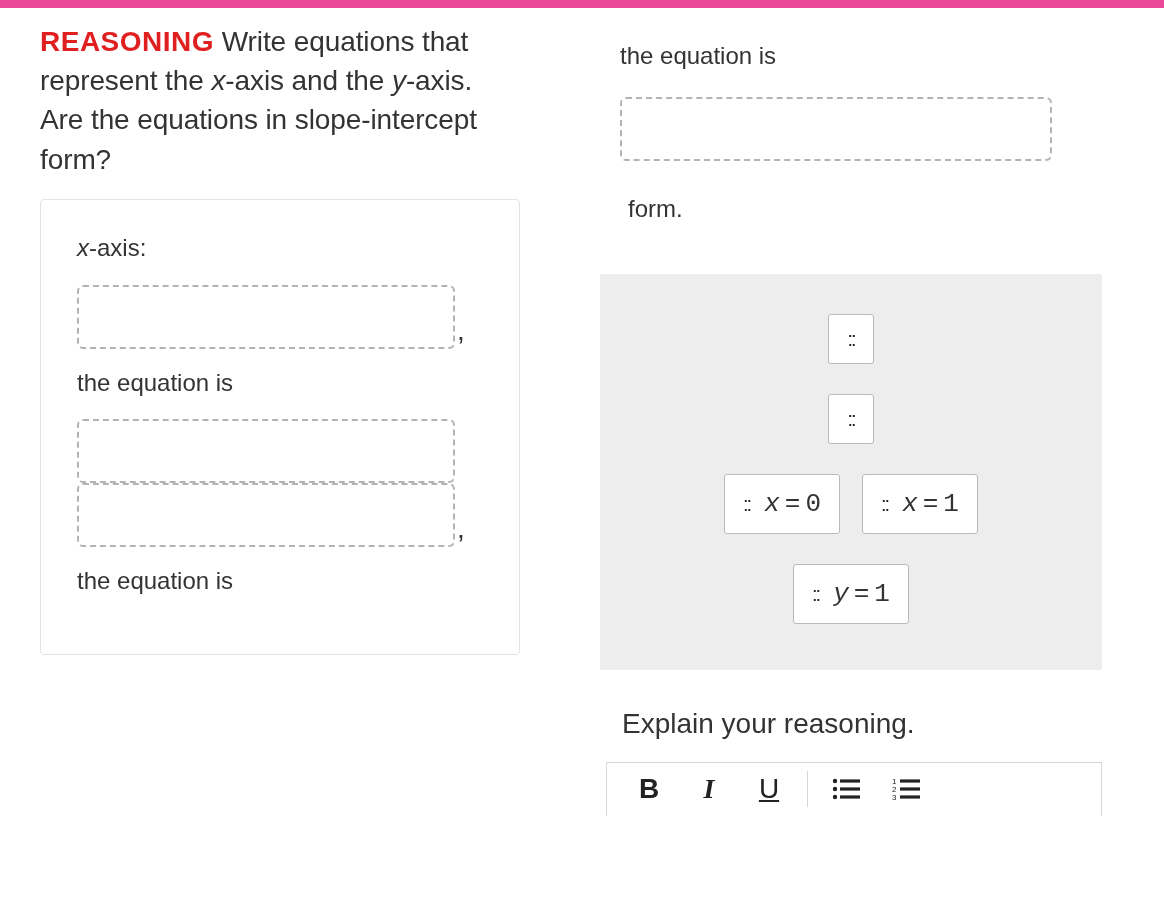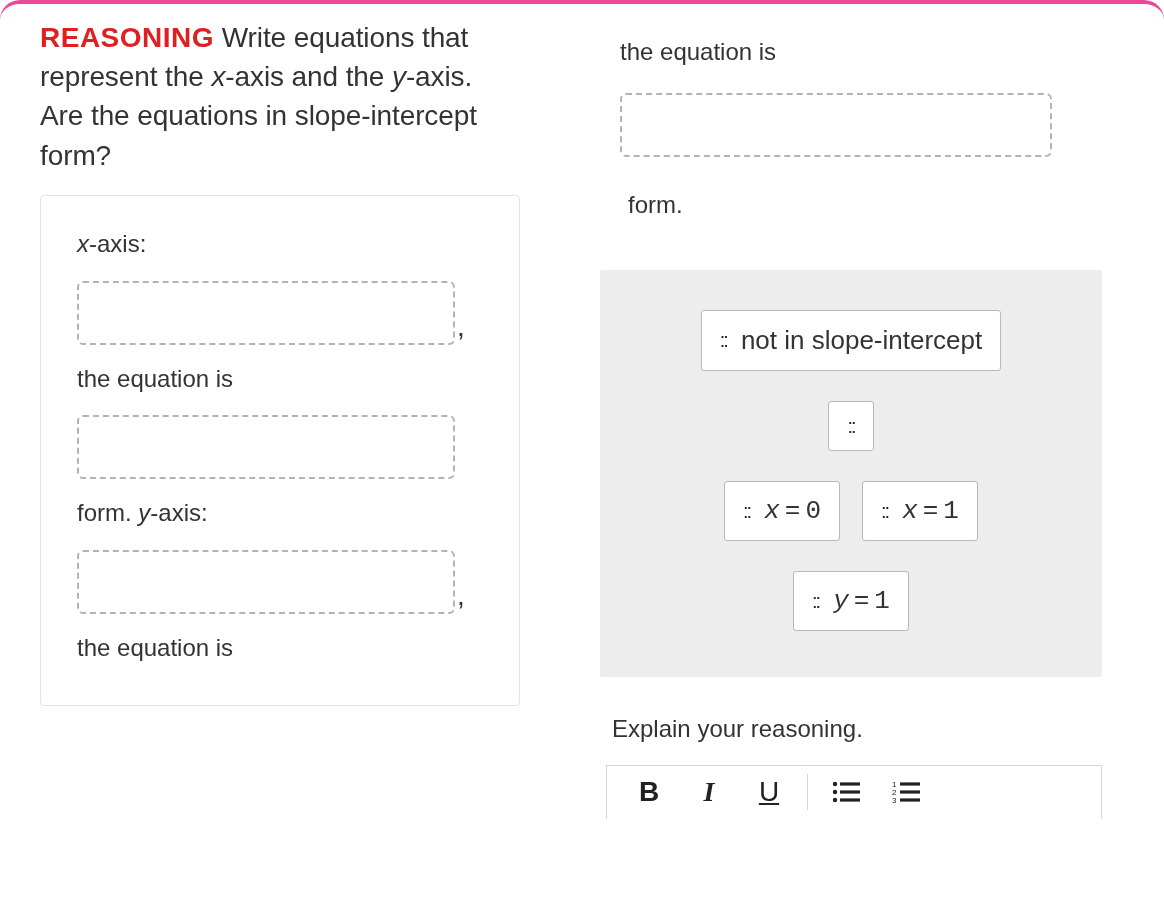--- a/index.html
+++ b/index.html
@@ -7,23 +7,22 @@
     padding: 0;
     background: #ffffff;
     font-family: "Helvetica Neue", Helvetica, Arial, sans-serif;
     color: #333333;
     overflow: hidden;
   }
   .page {
     width: 1164px;
     height: 901px;
     position: relative;
-    border-top: 4px solid #ec4899;
-    box-sizing: border-box;
-    border-radius: 20px;
+    border-top: 8px solid #ec4899;
+    box-sizing: border-box;
   }
   .columns {
     display: flex;
     flex-direction: row;
     height: 100%;
   }
   .col-left {
     width: 560px;
     padding: 14px 40px 0 40px;
     box-sizing: border-box;
@@ -43,21 +42,21 @@
     color: #e02020;
     font-weight: 700;
     letter-spacing: 0.5px;
   }
   .ital {
     font-style: italic;
   }
   .answer-card {
     border: 1px solid #e4e4e4;
     border-radius: 4px;
-    padding: 34px 36px 20px 36px;
+    padding: 34px 36px 36px 36px;
     box-sizing: border-box;
   }
   .line-text {
     font-size: 24px;
     line-height: 1.2;
     margin: 20px 0 22px 0;
   }
   .line-text.first {
     margin-top: 0;
   }
@@ -126,23 +125,23 @@
     font-style: italic;
   }
   .math .eq {
     font-style: normal;
     padding: 0 5px;
   }
   .math .num {
     font-style: normal;
   }
   .explain {
-    font-size: 24px;
+    font-size: 28px;
     margin-top: 38px;
-    margin-left: 12px;
+    margin-left: 22px;
   }
   
   .rte-toolbar {
     margin-top: 22px;
     margin-left: 6px;
     display: flex;
     align-items: center;
     gap: 0;
     height: 54px;
     border: 1px solid #d6d6d6;
@@ -191,23 +190,20 @@
         <div class="drop-row">
           <span class="drop w-a"></span>
           <span class="after-comma">,</span>
         </div>
 
         <div class="line-text">the equation is</div>
         <div class="drop-row">
           <span class="drop w-b"></span>
         </div>
 
-        <div class="line-text">
-          <span>form. </span><span class="ital">y</span><span>-axis:</span>
-        </div>
         <div class="drop-row">
           <span class="drop w-a"></span>
           <span class="after-comma">,</span>
         </div>
 
         <div class="line-text">the equation is</div>
       </div>
     </div>
 
     <div class="col-right">
@@ -216,21 +212,20 @@
         <div class="drop-row">
           <span class="drop w-c"></span>
         </div>
         <div class="line-text form-line">form.</div>
       </div>
 
       <div class="pool">
         <div class="pool-row">
           <div class="tile">
             <span class="grip">::</span>
-            <span>not in slope-intercept</span>
           </div>
         </div>
         <div class="pool-row">
           <div class="tile">
             <span class="grip">::</span>
           </div>
         </div>
         <div class="pool-row">
           <div class="tile">
             <span class="grip">::</span>

